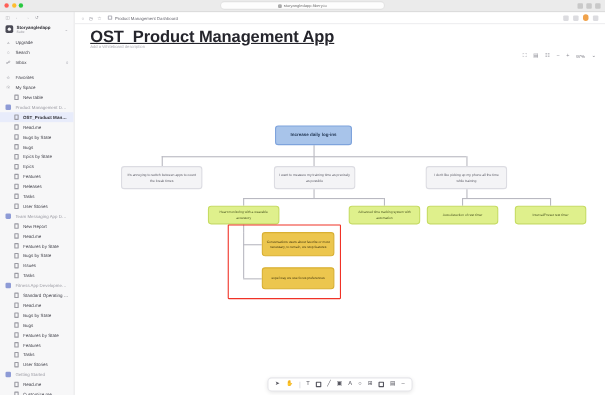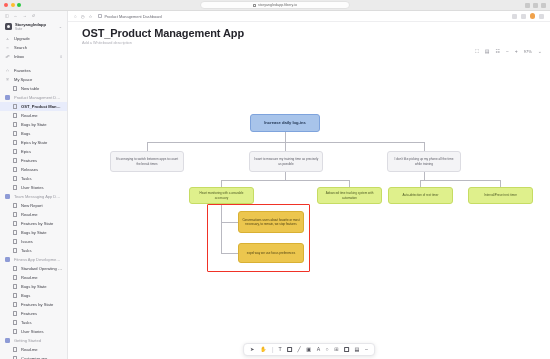--- a/index.html
+++ b/index.html
@@ -91,21 +91,21 @@
   }
   .topbar .ic { font-size: 4.4px; color: #9a9aa2; }
   .crumb { font-size: 3.9px; color: #6a6a73; white-space: nowrap; }
   .crumb-grp { display: flex; align-items: center; gap: 2px; margin-left: 2px; }
   .mini-sq { width: 4px; height: 4px; border: .5px solid #b5b5bd; border-radius: .8px; }
   .topbar-right { margin-left: auto; display: flex; align-items: center; gap: 4px; }
   .topbar-right i { display: block; width: 5px; height: 5px; border-radius: 1px; background: #dcdce0; }
   .avatar-sm { width: 5.5px; height: 5.5px; border-radius: 50%; background: #f0a24b; }
 
   .page-head { padding: 6px 0 3px 14px; flex: none; }
-  .page-title { font-size: 11px; font-weight: bold; color: #25252c; line-height: 11px; letter-spacing: -.1px; }
+  .page-title { font-size: 15px; font-weight: bold; color: #25252c; line-height: 11px; letter-spacing: -.1px; text-decoration: underline; }
   .page-sub { font-size: 3.8px; color: #b0b0b8; line-height: 6px; margin-top: 1px; }
 
   .canvas-toolbar {
     display: flex; align-items: center; justify-content: flex-end;
     gap: 6px; padding: 0 8px 2px; flex: none;
   }
   .ct-ic { font-size: 5px; color: #8a8a93; line-height: 1; }
   .zoom-val { font-size: 4px; color: #7a7a83; }
 
   

